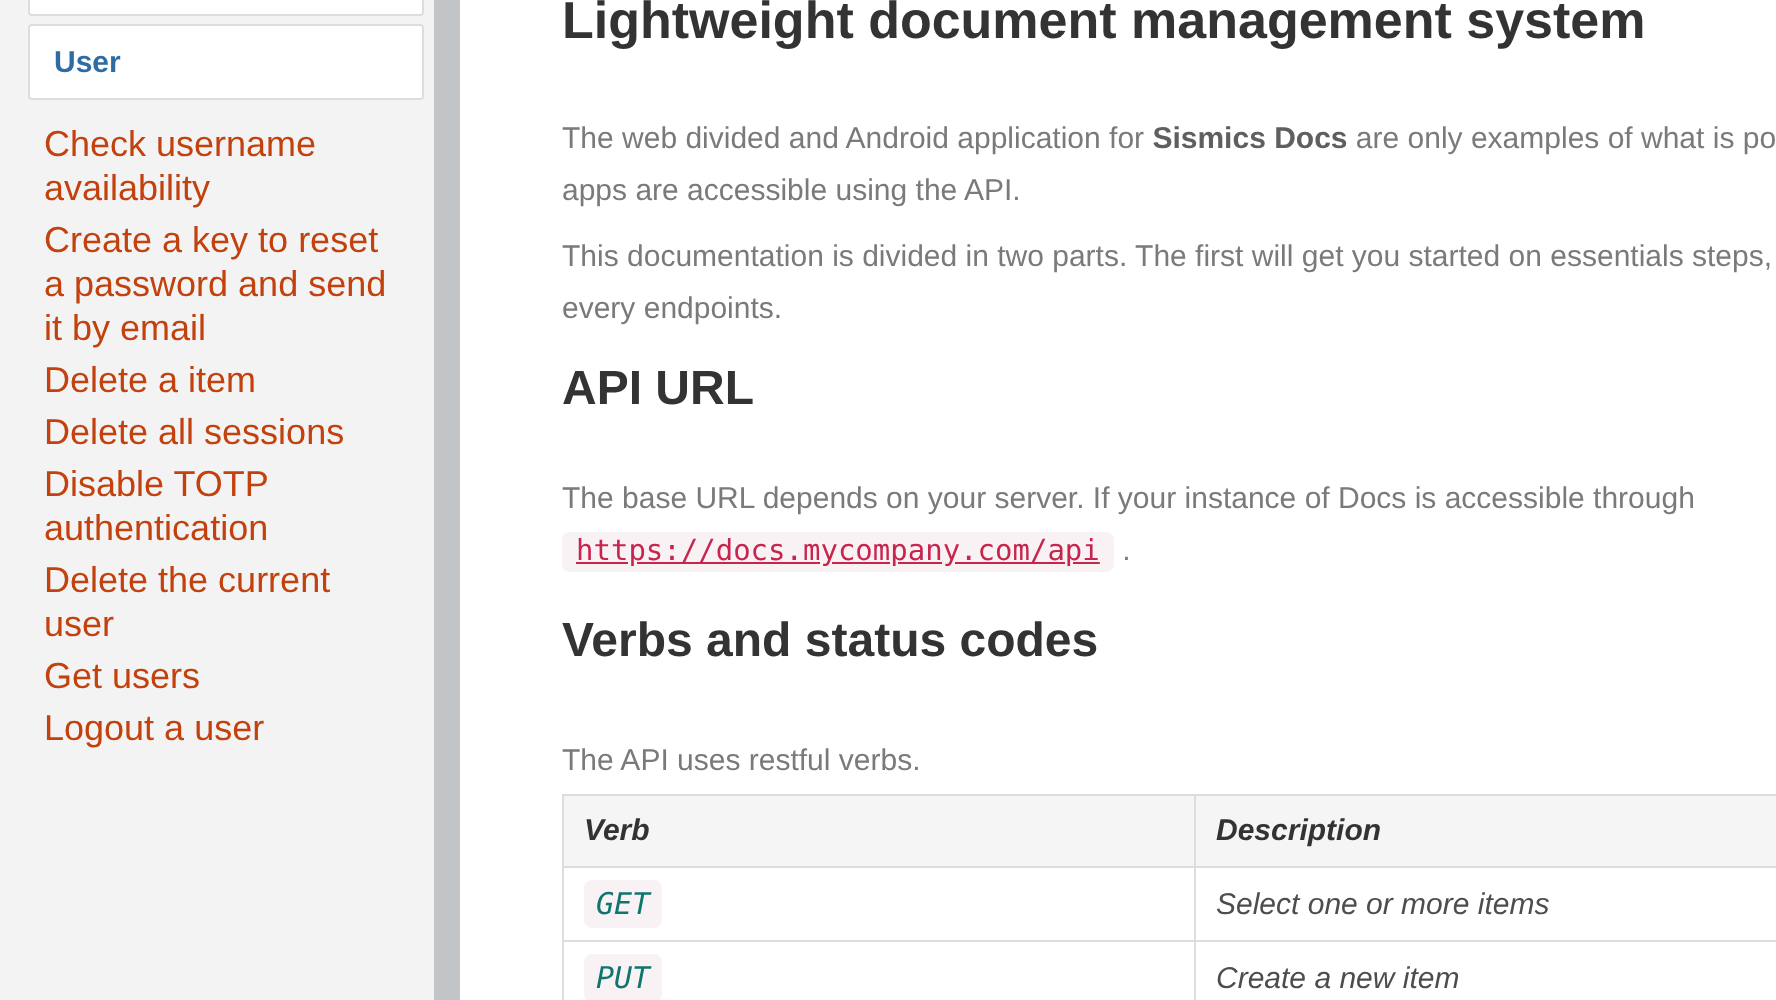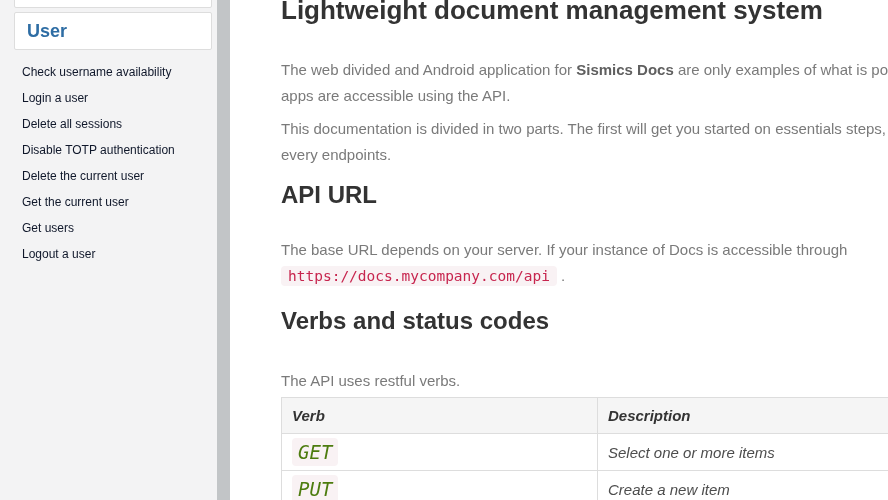--- a/index.html
+++ b/index.html
@@ -10,82 +10,82 @@
   
   .sidebar { position:absolute; left:0; top:0; width:217px; height:500px;
              background:#f3f3f4; }
   .sidebar-scrollbar { position:absolute; left:217px; top:0; width:13px; height:500px;
              background:#c2c5c7; cursor:pointer; }
   .nav-box { position:absolute; left:14px; width:198px; background:#fff;
              border:1px solid #ddd; border-radius:2px; }
   .nav-box.partial { top:-22px; height:30px; }
   .nav-box.group { top:12px; height:38px; display:flex; align-items:center;
              padding-left:12px; }
-  .nav-box.group span { color:#2e6da4; font-weight:bold; font-size:18px; }
+  .nav-box.group span { color:#2e6da4; font-weight:bold; font-size:15px; }
   .nav-links { position:absolute; left:22px; top:61px; width:182px; list-style:none; }
   .nav-links li { margin-bottom:4px; }
-  .nav-links a { color:#0f172a; font-size:12px; line-height:22px;
+  .nav-links a { color:#c2410c; font-size:18px; line-height:22px;
              text-decoration:none; display:block; cursor:pointer; }
 
   
   .content { position:absolute; left:230px; top:0; width:1200px; padding-left:51px; }
   h1.page-title { font-size:26px; line-height:34px; font-weight:600; color:#333;
              margin:-7px 0 0; white-space:nowrap; }
   h2.section-title { font-size:24px; line-height:32px; font-weight:600; color:#333;
              white-space:nowrap; }
   h2.api-url { margin:11px 0 0; }
   h2.verbs { margin:16px 0 0; }
   p.para { color:#7a7a7a; font-size:15px; line-height:26px; }
   p.para .pline { display:block; white-space:nowrap; }
   p.para b { color:#5f5f5f; font-weight:bold;margin-top:28px; }
   p.p-intro { margin:30px 0 0; }
   p.p-docs { margin:7px 0 0; }
   p.p-base-url { margin:26px 0 0; }
   p.p-verbs-intro { margin:31px 0 0; }
   code.inline-code { font-family:"DejaVu Sans Mono", monospace; font-size:14.5px;
-             color:#c7254e; background:#f9f2f4; padding:2px 7px; border-radius:4px; }
+             color:#c7254e; background:#f9f2f4; padding:2px 7px; border-radius:4px;text-decoration:underline; }
 
   
   table.verbs-table { margin-top:3px; border-collapse:collapse; width:1050px;
              table-layout:fixed; }
   table.verbs-table col.c1 { width:316px; }
   table.verbs-table th, table.verbs-table td {
              border:1px solid #ddd; border-right:none; text-align:left;
              padding:0 0 0 10px; font-size:15px;font-style:italic; }
   table.verbs-table th { background:#f5f5f5; color:#333; font-weight:bold; height:36px; }
   table.verbs-table td { color:#4d4d4d; height:37px; }
-  td .verb-code { font-family:"DejaVu Sans Mono", monospace; font-size:19px;
-             color:#4d7c0f; background:#f9f2f4; padding:3px 6px; border-radius:4px; }
+  td .verb-code { font-family:"DejaVu Sans Mono", monospace; font-size:15px;
+             color:#0f766e; background:#f9f2f4; padding:3px 6px; border-radius:4px; }
 </style>
 </head>
 <body>
 
 <aside class="sidebar">
   <div class="nav-box partial"></div>
   <div class="nav-box group">
     <span>User</span>
   </div>
   <ul class="nav-links">
     <li>
         <a href="#">Check username availability</a>
       </li>
     <li>
-        <a href="#">Login a user</a>
+        <a href="#">Create a key to reset a password and send it by email</a>
+      </li>
+    <li>
+        <a href="#">Delete a item</a>
       </li>
     <li>
         <a href="#">Delete all sessions</a>
       </li>
     <li>
         <a href="#">Disable TOTP authentication</a>
       </li>
     <li>
         <a href="#">Delete the current user</a>
-      </li>
-    <li>
-        <a href="#">Get the current user</a>
       </li>
     <li>
         <a href="#">Get users</a>
       </li>
     <li>
         <a href="#">Logout a user</a>
       </li>
   </ul>
 </aside>
 

